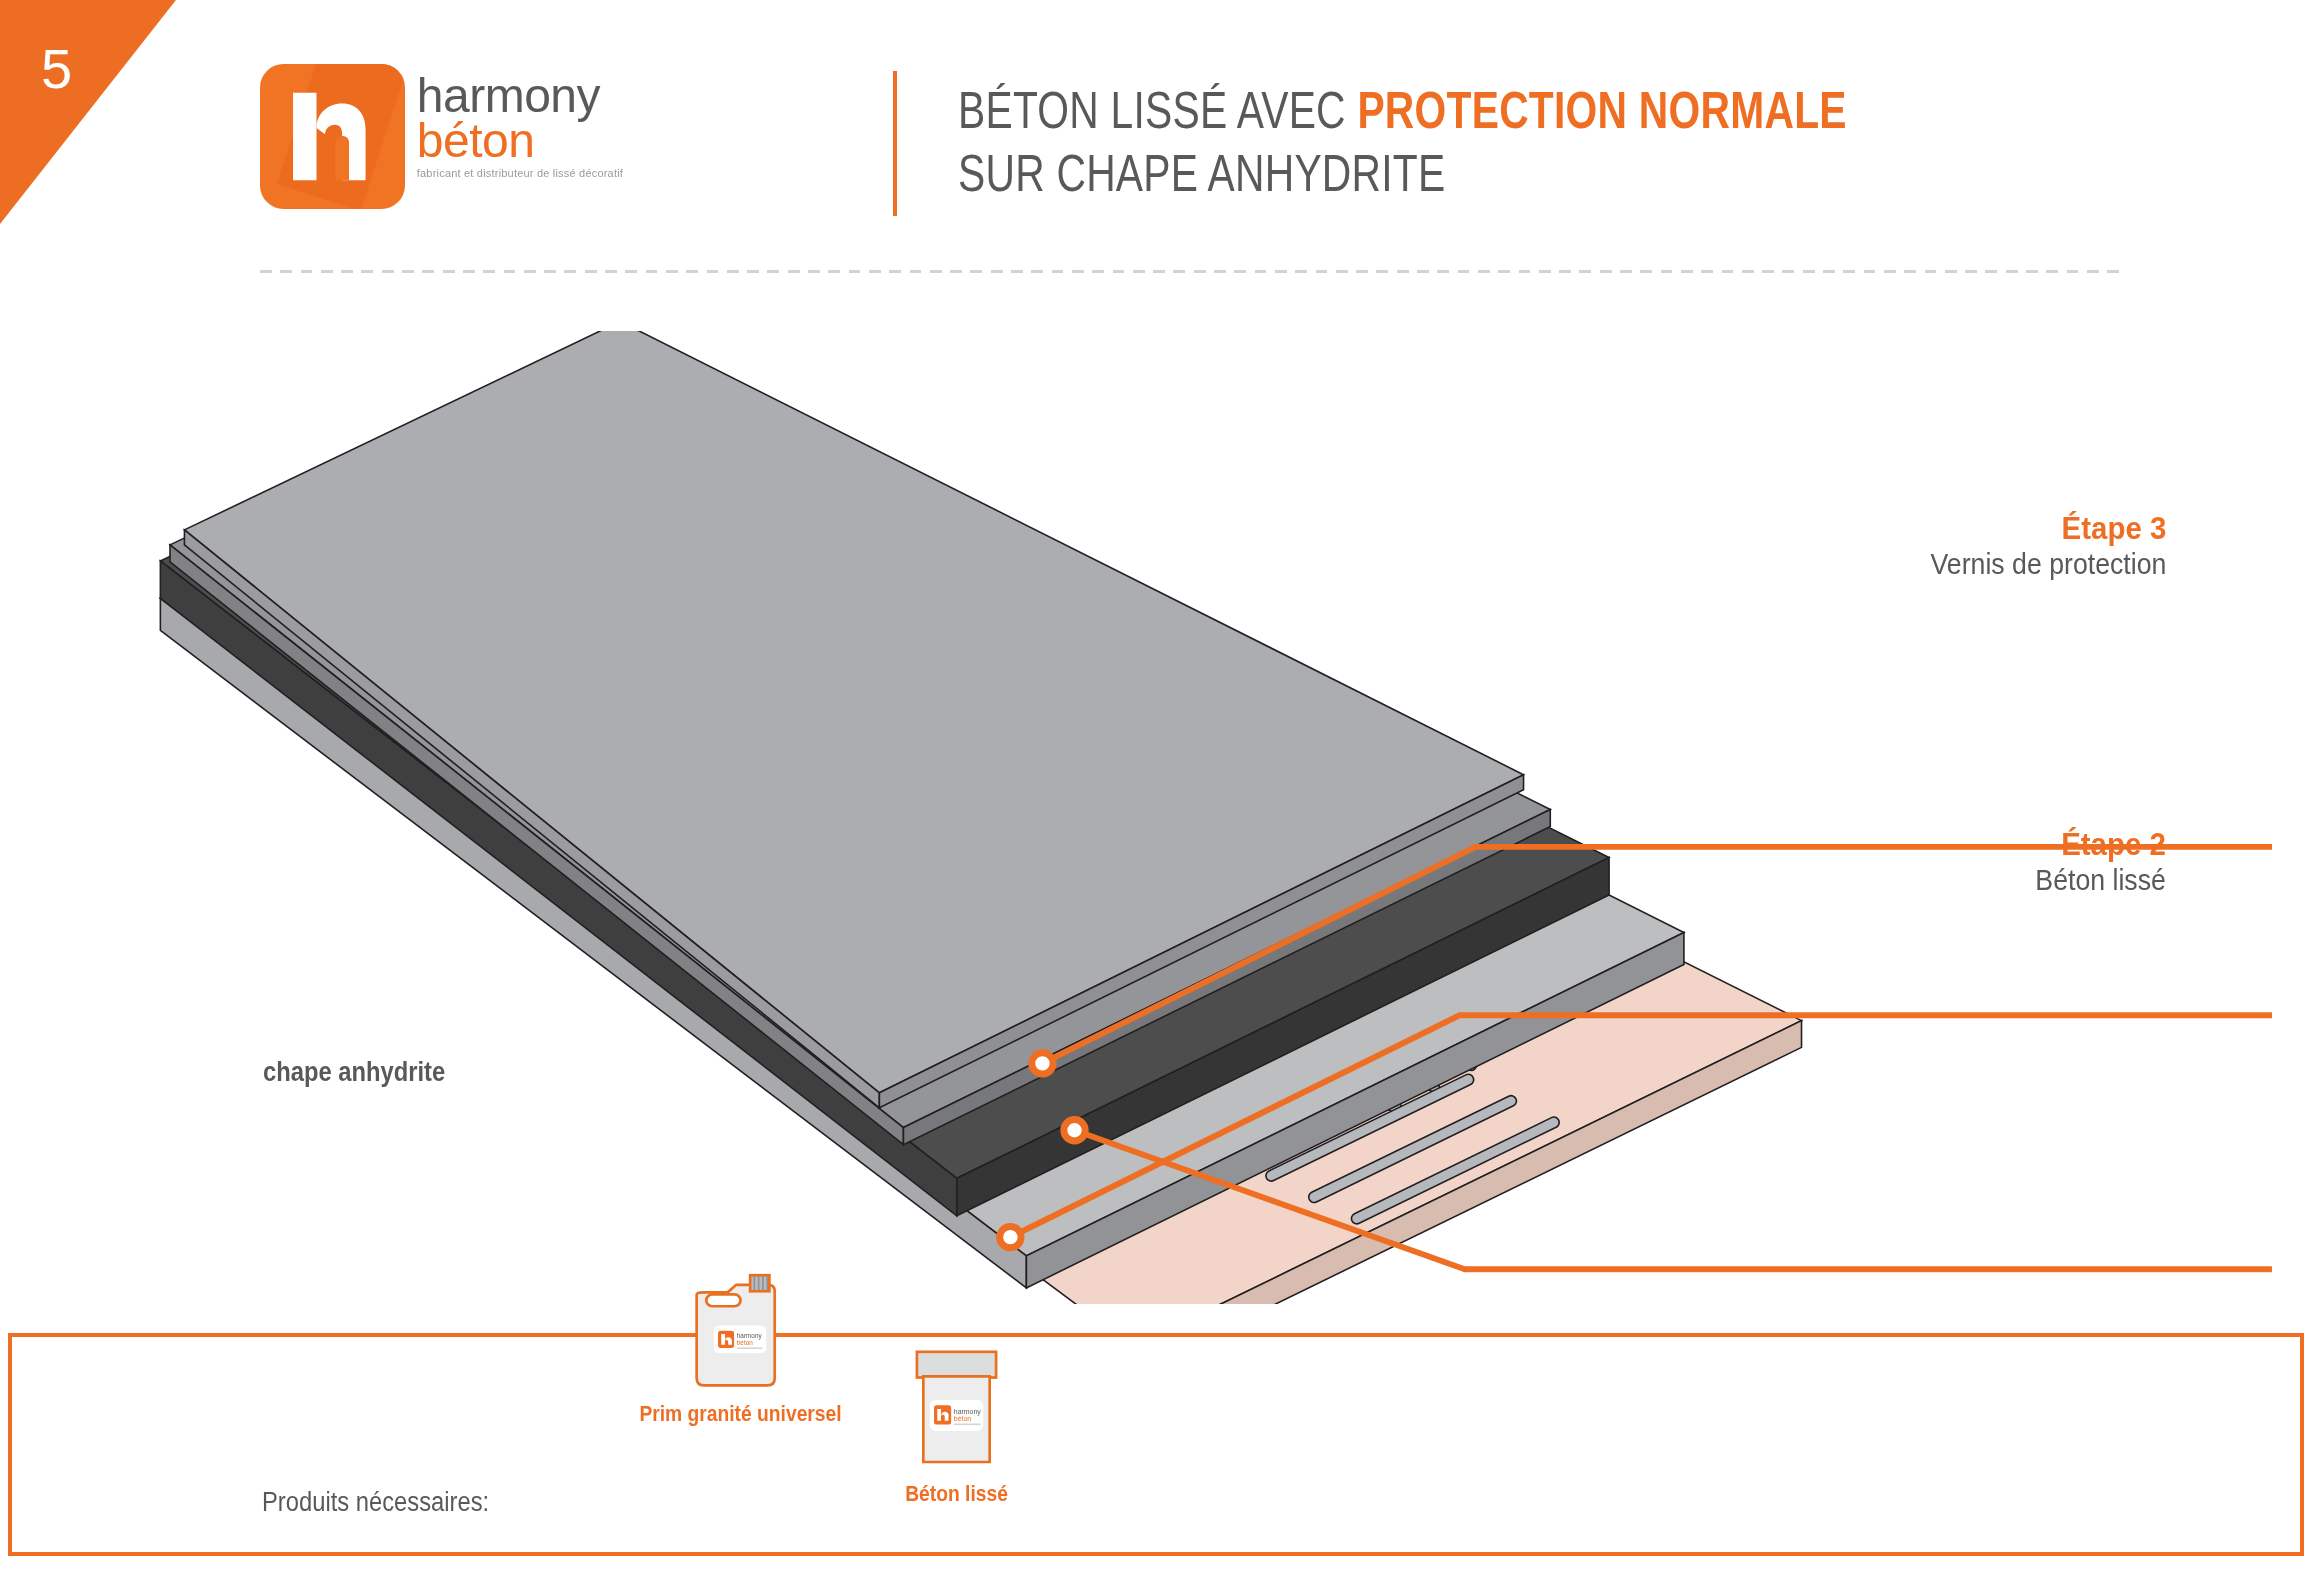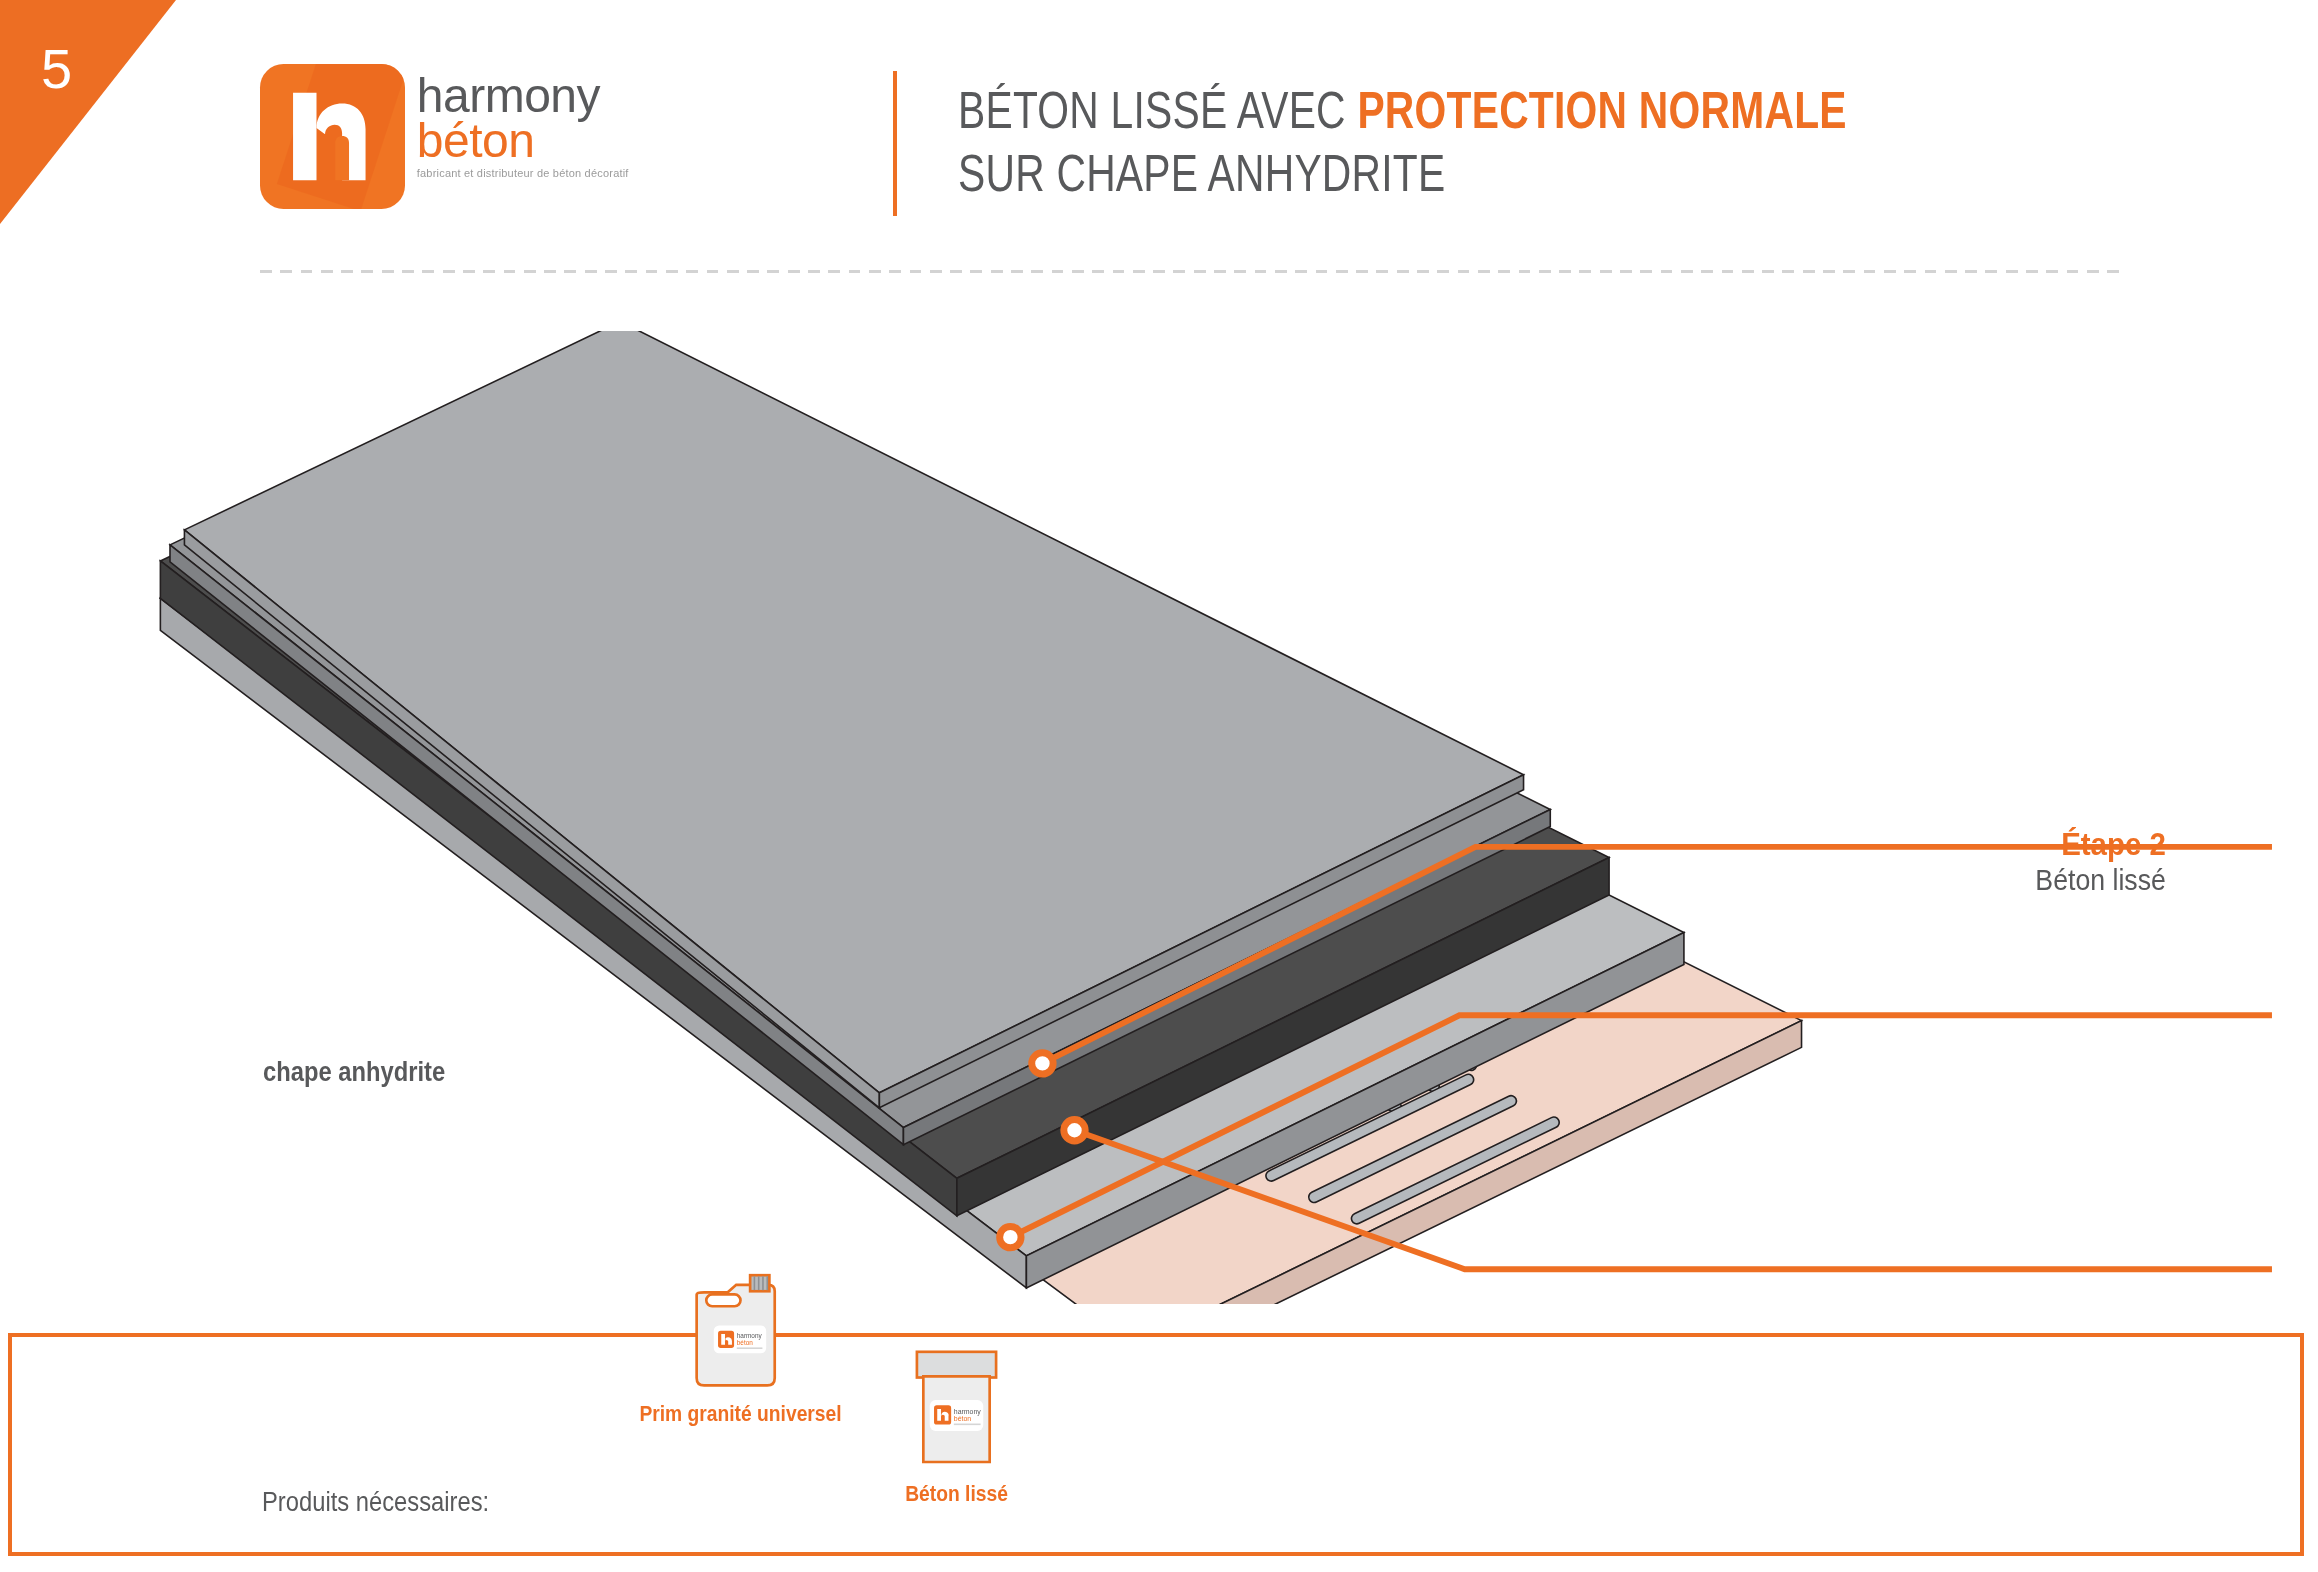--- a/index.html
+++ b/index.html
@@ -115,21 +115,21 @@
       <div class="shade"></div>
       <svg class="hglyph" viewBox="0 0 272 272">
         <path d="M62 54 h44 v164 h-44 z" fill="#ffffff"></path>
         <path d="M106 120 c0-28 22-46 48-46 c28 0 44 20 44 48 v96 h-44 v-88 c0-10-5-16-14-16 c-9 0-18 7-18 18 z" fill="#ffffff"></path>
         <path d="M141 148 c0-8 6-13 13-13 c8 0 13 5 13 13 v70 h-26 z" fill="#F07423"></path>
       </svg>
     </div>
     <div class="logo-text">
       <div class="logo-harmony">harmony</div>
       <div class="logo-beton">béton</div>
-      <div class="logo-tag">fabricant et distributeur de béton décoratif</div>
+      <div class="logo-tag">fabricant et distributeur de lissé décoratif</div>
     </div>
   </div>
 
   <div class="title-rule"></div>
   <div class="title">
     <span>BÉTON LISSÉ AVEC </span><b>PROTECTION NORMALE</b><br>
     <span>SUR CHAPE ANHYDRITE</span>
   </div>
 
   <div class="divider"></div>
@@ -216,20 +216,24 @@
     </g>
 
     <g>
       <circle cx="1950" cy="1370" r="20" fill="#ffffff" stroke="#EE6F23" stroke-width="13"></circle>
       <circle cx="2010" cy="1495" r="20" fill="#ffffff" stroke="#EE6F23" stroke-width="13"></circle>
       <circle cx="1890" cy="1695" r="20" fill="#ffffff" stroke="#EE6F23" stroke-width="13"></circle>
       <circle cx="2010" cy="1870" r="20" fill="#ffffff" stroke="#EE6F23" stroke-width="13"></circle>
     </g>
   </svg>
 
+  <div class="callout" id="co-e3">
+    <div class="step">Étape 3</div>
+    <div class="desc">Vernis de protection</div>
+  </div>
 
   <div class="callout" id="co-e2">
     <div class="step">Étape 2</div>
     <div class="desc">Béton lissé</div>
   </div>
 
 
   <div class="chape-label">chape anhydrite</div>
 
   <div class="prodpanel"></div>

